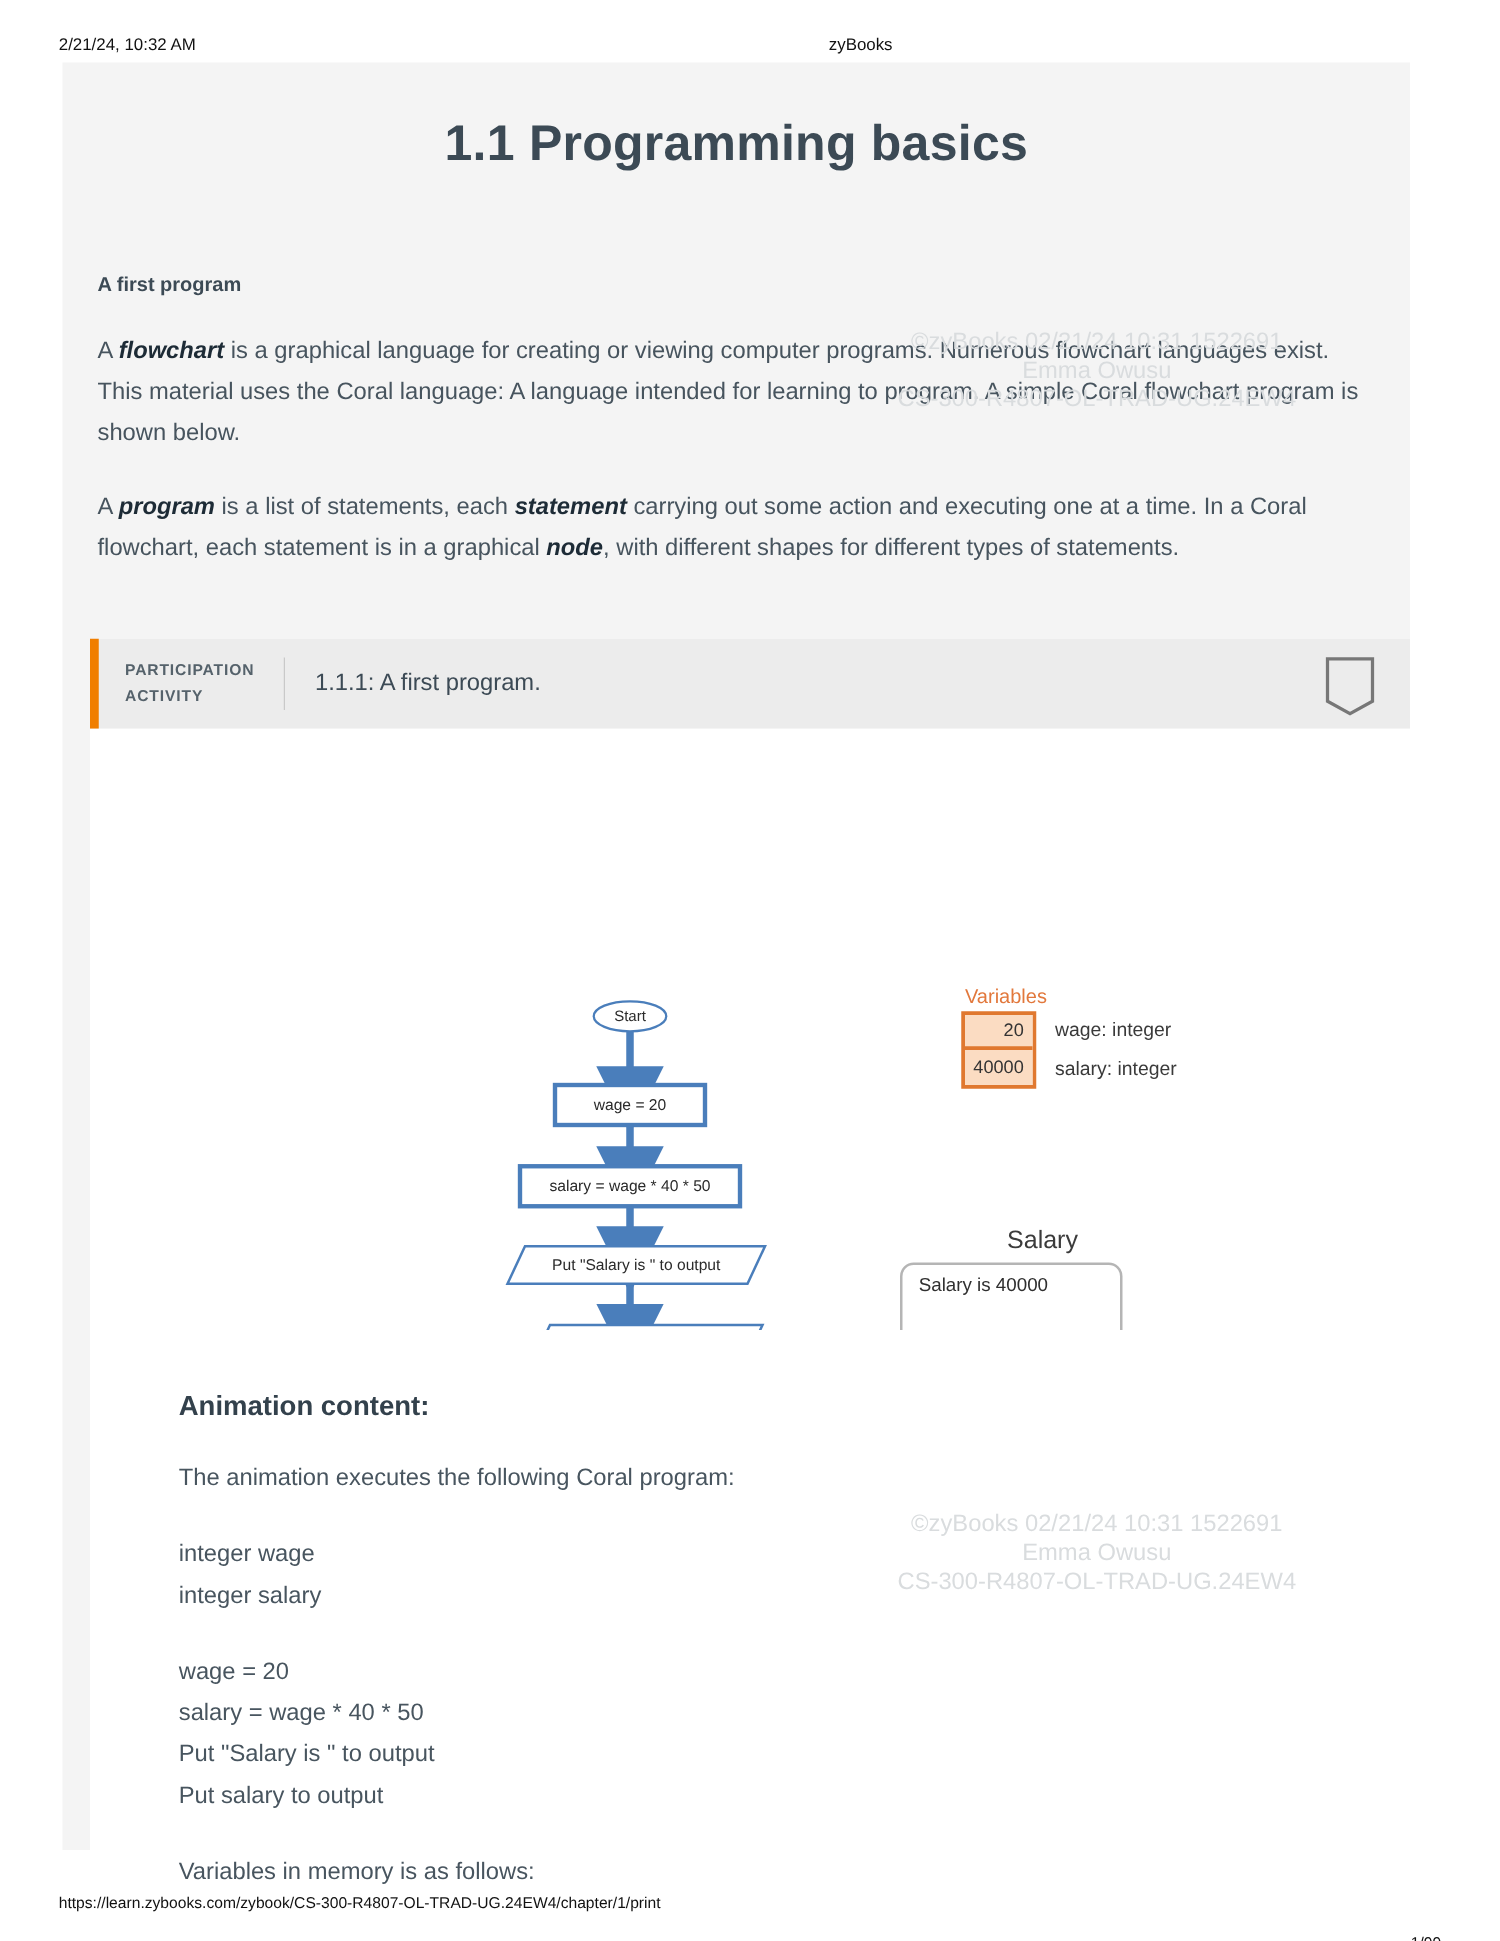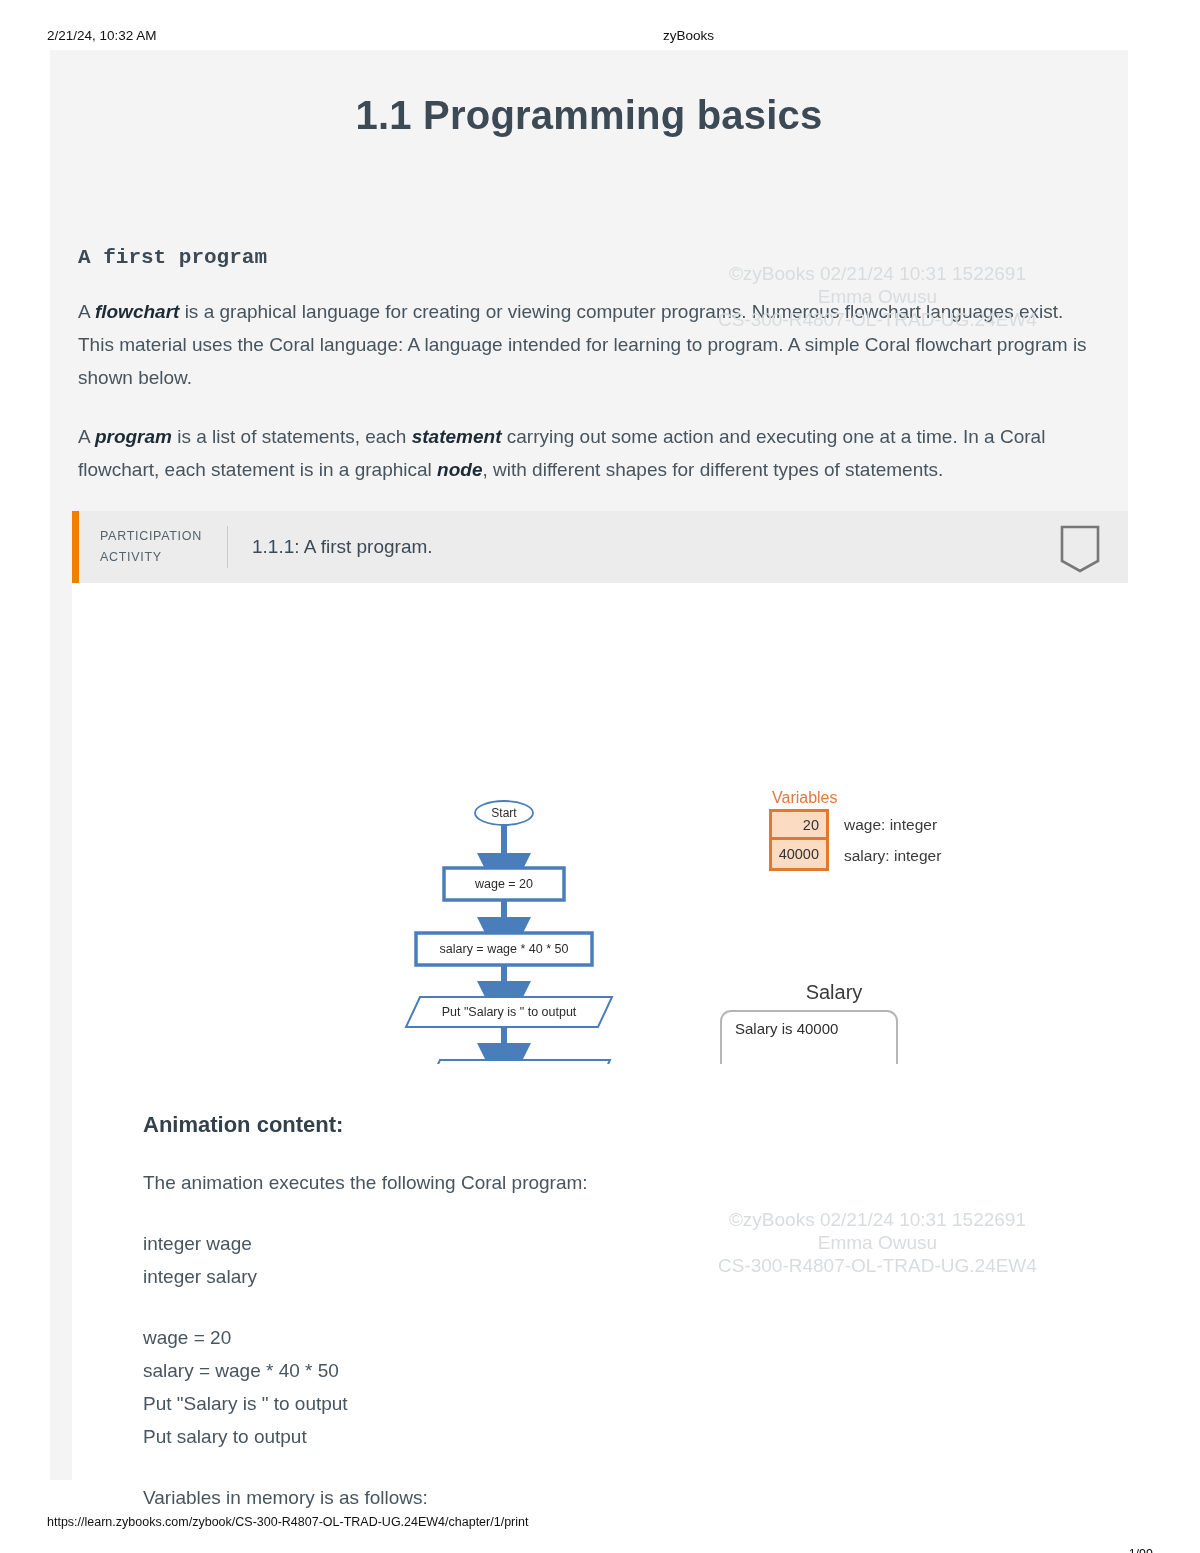--- a/index.html
+++ b/index.html
@@ -38,25 +38,24 @@
   .chapter-title {
     text-align: center;
     font-size: 40px;
     font-weight: 700;
     color: #3c4a55;
     letter-spacing: .2px;
     margin-top: 43px;
   }
 
   .section-head {
-    margin: 108px 0 0 28px;
-    font-size: 21px;
+    margin: 82px 0 0 28px;
+    font-size: 16px;
     font-weight: 700;
     color: #3c4a55;
-    font-family: Liberation Mono, monospace;
   }
 
   .para {
     margin: 26px 28px 0 28px;
     font-size: 19px;
     line-height: 33px;
     color: #47545e;
     font-weight: 400;
   }
   .para b { font-weight: 700; font-style: italic; color: #1d2b36; }
@@ -77,21 +76,21 @@
     border-left: 7px solid #f07e00;
     position: relative;
   }
   .activity-kind {
     padding-left: 21px;
     width: 148px;
     font-size: 12.5px;
     letter-spacing: .7px;
     line-height: 21px;
     color: #55626b;
-    font-weight: 400;
+    font-weight: 700;
   }
   .activity-sep {
     width: 1px;
     height: 42px;
     background: #c9c9c9;
   }
   .activity-title {
     padding-left: 24px;
     font-size: 19px;
     color: #3c4a55;

